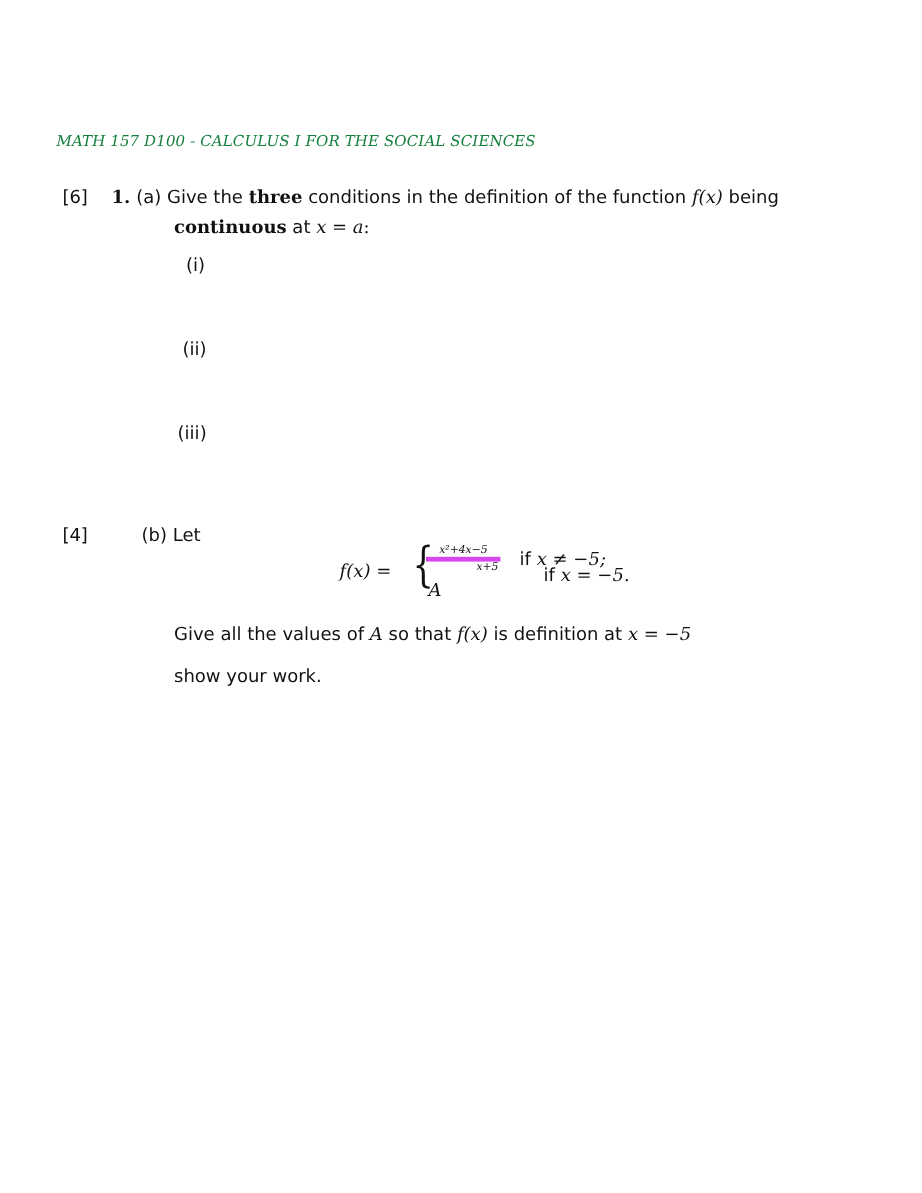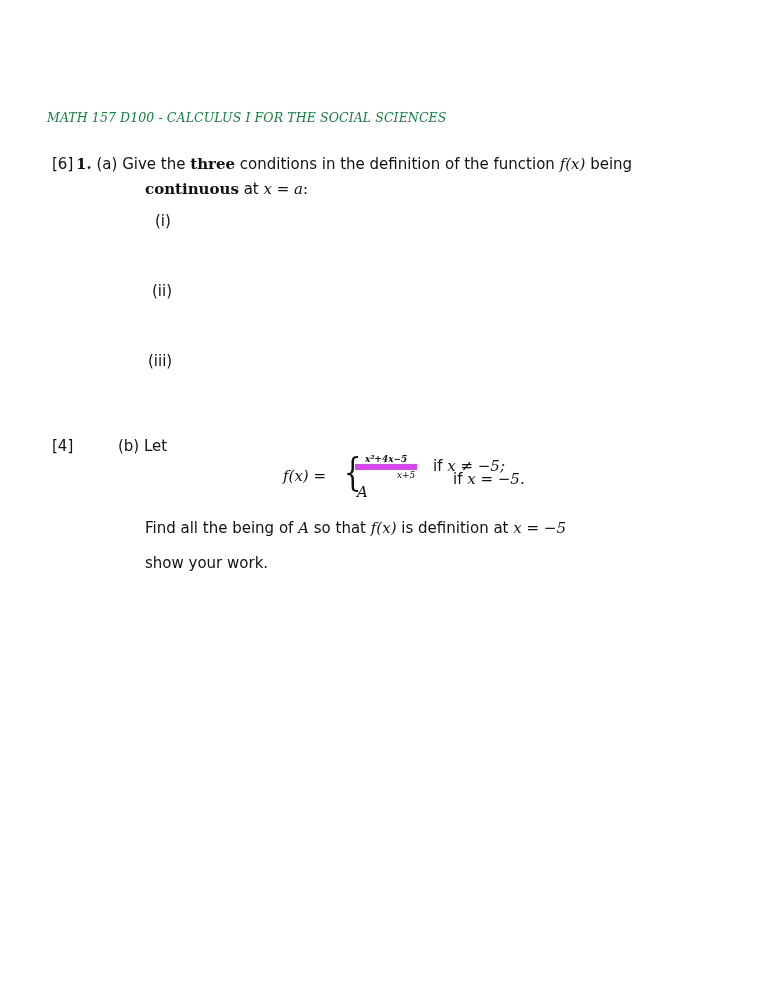--- a/index.html
+++ b/index.html
@@ -6,31 +6,31 @@
   body { width:768px; height:994px; position:relative; overflow:hidden; color:#111; font-family:"DejaVu Sans", sans-serif; }
   .abs { position:absolute; white-space:nowrap; }
   .header { left:47px; top:110px; font-family:"DejaVu Serif", serif; font-style:italic; font-size:12.5px; letter-spacing:0.1px; color:#15803d; }
   .sans { font-family:"DejaVu Sans", sans-serif; font-size:15px; }
   .serif { font-family:"DejaVu Serif", serif; }
   .m { font-family:"DejaVu Serif", serif; font-style:italic; }
   .mr { font-family:"DejaVu Serif", serif; }
   .bold { font-weight:bold; }
   .pts { font-size:15px; }
   .frac { display:inline-block; text-align:center; vertical-align:middle; font-family:"DejaVu Serif", serif; font-style:italic; font-size:9px; line-height:10px; }
-  .frac .num { display:block; border-bottom:6px solid #d946ef; padding:0 2px;font-weight:bold; }
+  .frac .num { display:block; border-bottom:4px solid #d946ef; padding:0 2px; }
   .frac .den { display:block; padding:0 2px;margin-left:40px; }
   .brace { font-family:"DejaVu Serif", serif; font-size:40px; line-height:40px; transform:scaleX(0.7); display:inline-block; }
 </style>
 </head>
 <body>
 
 <div class="abs header">MATH 157 D100 - CALCULUS I FOR THE SOCIAL SCIENCES</div>
 
 <div class="abs sans pts" style="left:52px; top:155px;">[6]</div>
-<div class="abs sans" style="left:76px; top:155px;">
+<div class="abs sans" style="left:93px; top:155px;">
   <span class="serif bold">1.</span>
   <span>(a)</span>
   <span>Give the</span>
   <span class="serif bold">three</span>
   <span>conditions in the definition of the function</span>
   <span class="m">f(x)</span>
   <span>being</span>
 </div>
 <div class="abs sans" style="left:145px; top:180px;">
   <span class="serif bold">continuous</span>
@@ -61,20 +61,20 @@
 </div>
 <div class="abs" style="left:357px; top:483px; font-size:15px;">
   <span class="m">A</span>
 </div>
 <div class="abs sans" style="left:433px; top:470px;margin-left:20px;">
   <span>if</span>
   <span class="m">x = −5.</span>
 </div>
 
 <div class="abs sans" style="left:145px; top:519px;">
-  <span>Find all the being of</span>
+  <span>Give all the values of</span>
   <span class="m">A</span>
   <span>so that</span>
   <span class="m">f(x)</span>
   <span>is definition at</span>
   <span class="m">x = −5</span>
 </div>
 <div class="abs sans" style="left:145px; top:554px;">show your work.</div>
 
 </body></html>

